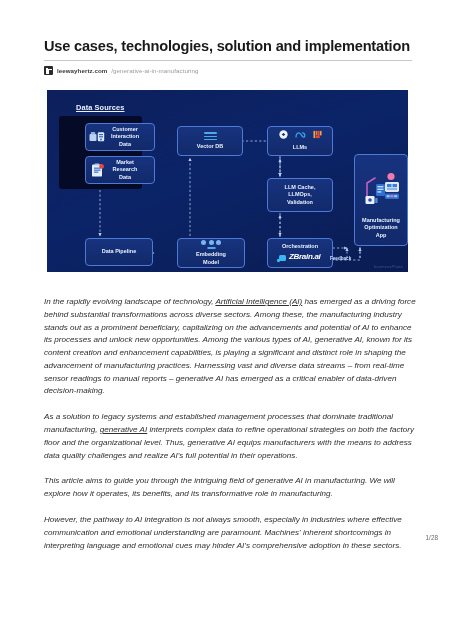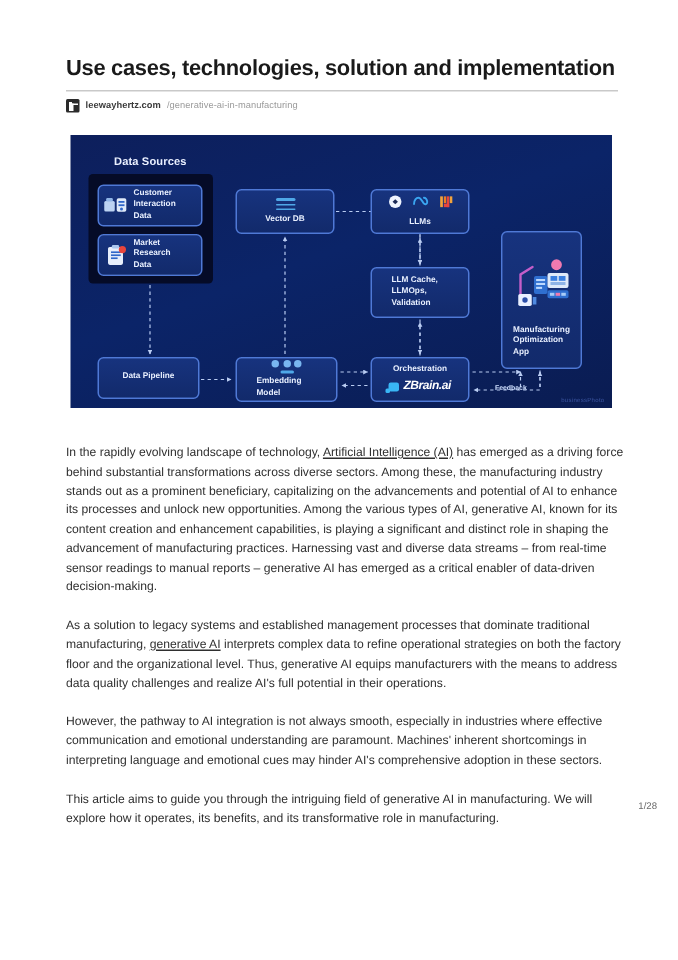--- a/index.html
+++ b/index.html
@@ -107,20 +107,21 @@
     overflow: hidden;
   }
   .diagram-inner { position: absolute; inset: 0; }
 
   .dlabel {
     position: absolute;
     color: #eaf0ff;
     font-size: 6.6px;
     font-weight: bold;
     letter-spacing: 0.1px;
+    text-decoration: underline;
   }
   .sources-title {
     left: 29px;
     top: 13px;
     font-size: 7.4px;
   }
 
   .sources-panel {
     position: absolute;
     left: 12px;
@@ -133,27 +134,28 @@
 
   .node {
     position: absolute;
     background: linear-gradient(180deg, #17337e 0%, #122a6b 100%);
     border: 0.7px solid #4f79d6;
     border-radius: 4px;
     color: #e9f0ff;
     font-size: 5.5px;
     font-weight: bold;
     line-height: 1.35;
-    text-align: left;
+    text-align: center;
     display: flex;
     flex-direction: column;
     align-items: center;
     justify-content: center;
     box-sizing: border-box;
     padding: 13px;
+    margin-left: 20px;
   }
   .node .nlabel { display: block; }
 
   .n-customer { left: 18px; top: 33px; width: 70px; height: 28px; flex-direction: row; gap: 3px; padding-left: 3px; }
   .n-market   { left: 18px; top: 66px; width: 70px; height: 28px; flex-direction: row; gap: 3px; padding-left: 3px; }
   .n-pipeline { left: 18px; top: 148px; width: 68px; height: 28px; }
   .n-vector   { left: 110px; top: 36px; width: 66px; height: 30px; }
   .n-embed    { left: 110px; top: 148px; width: 68px; height: 30px; }
   .n-llms     { left: 200px; top: 36px; width: 66px; height: 30px; }
   .n-cache    { left: 200px; top: 88px; width: 66px; height: 34px; }
@@ -243,20 +245,21 @@
   }
 
   .connectors { position: absolute; inset: 0; }
 
   
   .body-copy {
     position: absolute;
     left: 44px;
     top: 296px;
     width: 372px;
+    font-style: italic;
   }
   .para {
     font-size: 8.1px;
     line-height: 1.58;
     color: #2f2f2f;
     margin: 0 0 13px 0;
     text-align: left;
   }
   .para u { text-decoration: underline; text-underline-offset: 1px; }
 
@@ -443,19 +446,19 @@
       <div class="feedback-label">Feedback</div>
       <div class="watermark">businessPhoto</div>
     </div>
   </div>
 
   <div class="body-copy">
     <p class="para">In the rapidly evolving landscape of technology, <u>Artificial Intelligence (AI)</u> has emerged as a driving force behind substantial transformations across diverse sectors. Among these, the manufacturing industry stands out as a prominent beneficiary, capitalizing on the advancements and potential of AI to enhance its processes and unlock new opportunities. Among the various types of AI, generative AI, known for its content creation and enhancement capabilities, is playing a significant and distinct role in shaping the advancement of manufacturing practices. Harnessing vast and diverse data streams – from real-time sensor readings to manual reports – generative AI has emerged as a critical enabler of data-driven decision-making.</p>
 
     <p class="para">As a solution to legacy systems and established management processes that dominate traditional manufacturing, <u>generative AI</u> interprets complex data to refine operational strategies on both the factory floor and the organizational level. Thus, generative AI equips manufacturers with the means to address data quality challenges and realize AI's full potential in their operations.</p>
 
+    <p class="para">This article aims to guide you through the intriguing field of generative AI in manufacturing. We will explore how it operates, its benefits, and its transformative role in manufacturing.</p>
+
     <p class="para">However, the pathway to AI integration is not always smooth, especially in industries where effective communication and emotional understanding are paramount. Machines' inherent shortcomings in interpreting language and emotional cues may hinder AI's comprehensive adoption in these sectors.</p>
-
-    <p class="para">This article aims to guide you through the intriguing field of generative AI in manufacturing. We will explore how it operates, its benefits, and its transformative role in manufacturing.</p>
   </div>
 
   <div class="page-number">1/28</div>
 </div>
 
 </body></html>

